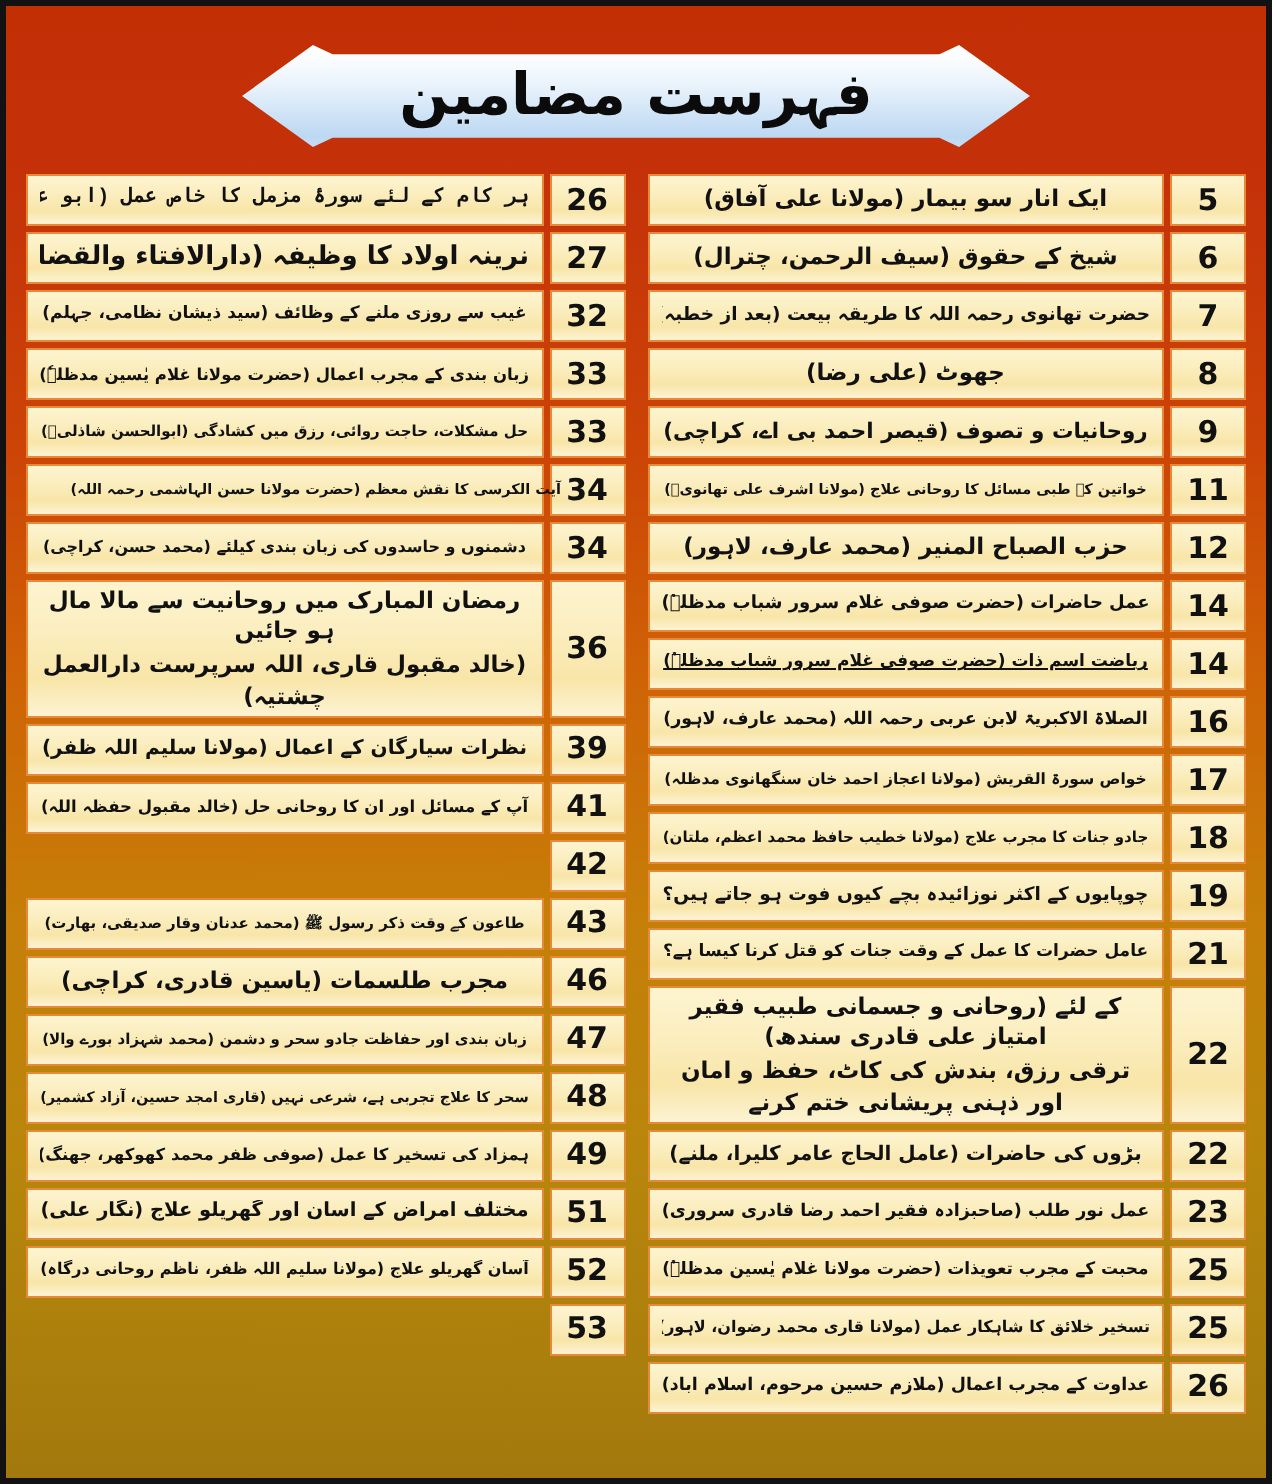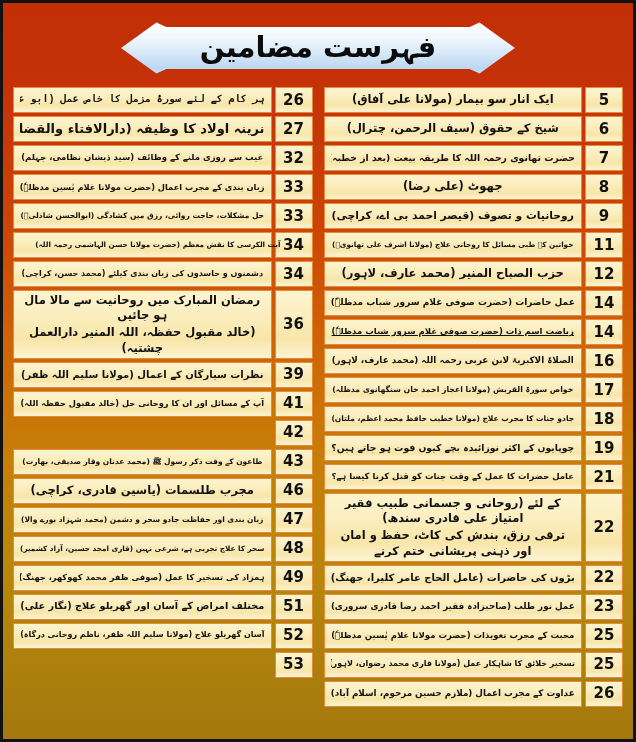--- a/index.html
+++ b/index.html
@@ -252,21 +252,21 @@
         <div class="row tall">
           <div class="cell num">22</div>
           <div class="cell txt">
             <span class="line">کے لئے   (روحانی و جسمانی طبیب فقیر امتیاز علی قادری سندھ)</span>
             <span class="line">ترقی رزق، بندش کی کاٹ، حفظ و امان اور ذہنی پریشانی ختم کرنے</span>
           </div>
         </div>
         <div class="row">
           <div class="cell num">22</div>
           <div class="cell txt">
-            <span class="line" style="font-size: 10px;">بڑوں کی حاضرات   (عامل الحاج عامر کلیرا، جھنگ)</span>
+            <span class="line" style="font-size: 10px;">بڑوں کی حاضرات   (عامل الحاج عامر کلیرا، ملنے)</span>
           </div>
         </div>
         <div class="row">
           <div class="cell num">23</div>
           <div class="cell txt">
             <span class="line" style="font-size: 8.75px;">عمل نور طلب   (صاحبزادہ فقیر احمد رضا قادری سروری)</span>
           </div>
         </div>
         <div class="row">
           <div class="cell num">25</div>
@@ -327,21 +327,21 @@
         <div class="row">
           <div class="cell num">34</div>
           <div class="cell txt">
             <span class="line" style="font-size: 8px;">دشمنوں و حاسدوں کی زبان بندی کیلئے   (محمد حسن، کراچی)</span>
           </div>
         </div>
         <div class="row tall">
           <div class="cell num">36</div>
           <div class="cell txt">
             <span class="line">رمضان المبارک میں روحانیت سے مالا مال ہو جائیں</span>
-            <span class="line">(خالد مقبول حفظہ، اللہ المنیر دارالعمل چشتیہ)</span>
+            <span class="line">(خالد مقبول قاری، اللہ سرپرست دارالعمل چشتیہ)</span>
           </div>
         </div>
         <div class="row">
           <div class="cell num">39</div>
           <div class="cell txt">
             <span class="line" style="font-size: 10px;">نظرات سیارگان کے اعمال   (مولانا سلیم اللہ ظفر)</span>
           </div>
         </div>
         <div class="row">
           <div class="cell num">41</div>

